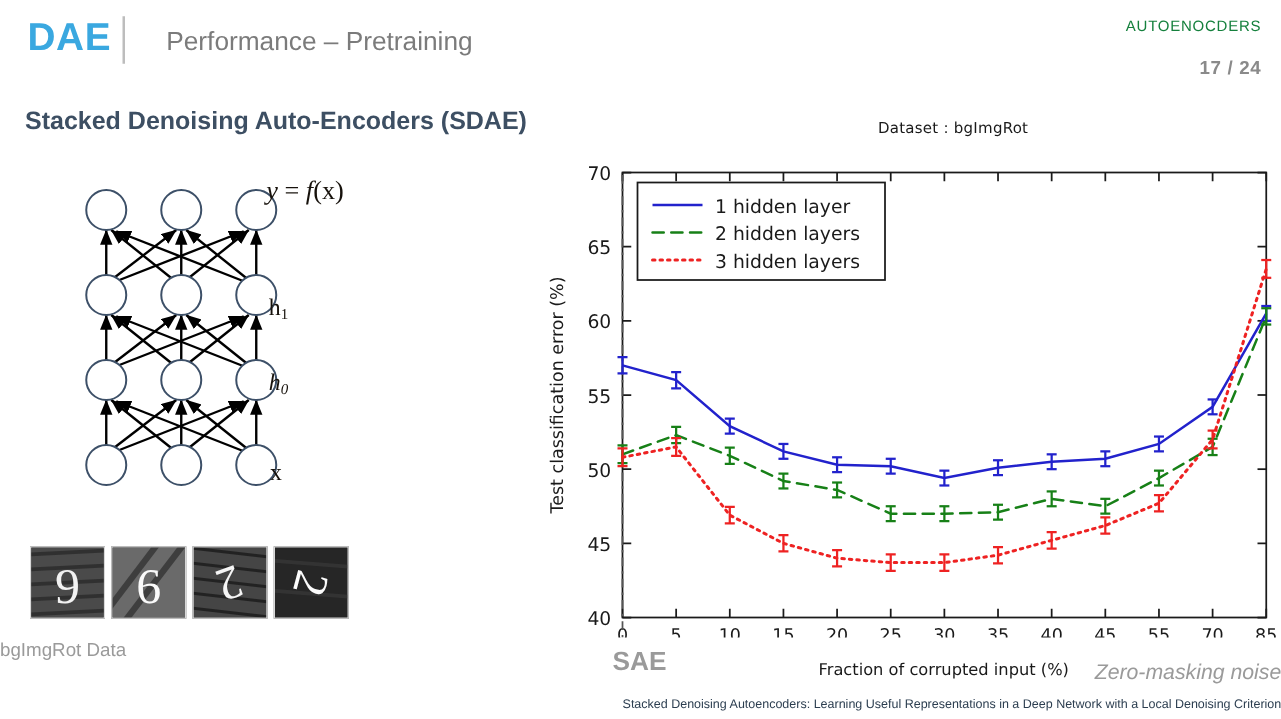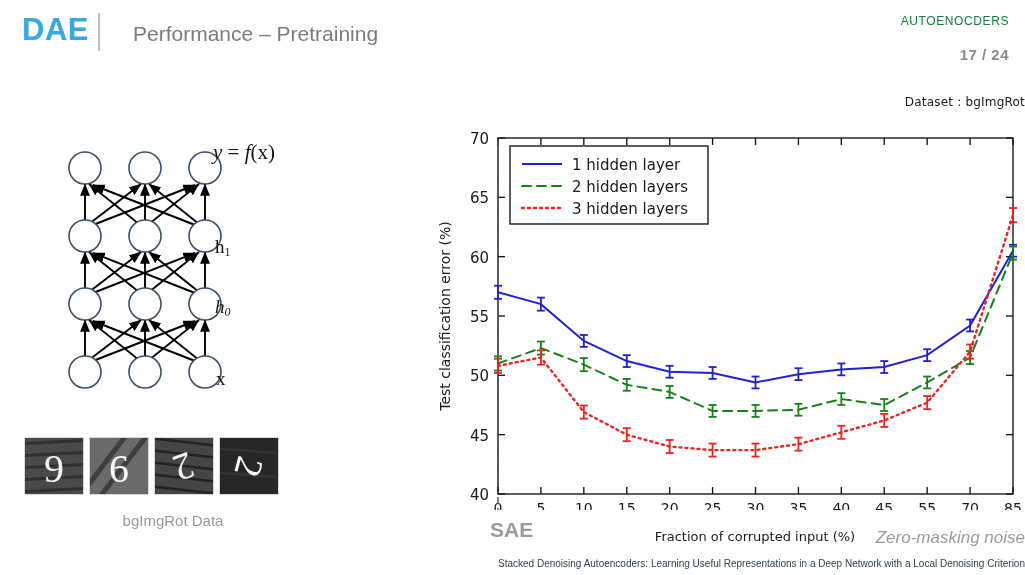--- a/index.html
+++ b/index.html
@@ -52,30 +52,30 @@
   .lbl-h1{left:215px;top:236px;font-size:19px;}
   .lbl-h0{left:215px;top:296px;font-size:19px;font-style:italic;}
   .lbl-x{left:216px;top:368px;font-size:19px;}
   .sub{font-size:12px;vertical-align:-3px;}
 
   
   .thumbs{position:absolute;left:24px;top:437px;display:flex;gap:5px;}
   .thumb{width:58px;height:56px;border:1px solid #d8d8d8;position:relative;overflow:hidden;background:#3a3a3a;}
   .thumb svg{position:absolute;inset:0;}
   .cap{
-    position:absolute;left:0;width:290px;text-align:center;
-    color:#9a9a9a;font-size:15px;margin-left:28px;
+    position:absolute;left:0;width:290px;text-align:left;
+    color:#9a9a9a;font-size:15px;
   }
   .cap1{top:512px;}
   .cap2{top:533px;}
 
   
   .chart-wrap{position:absolute;left:430px;top:90px;width:595px;height:470px;}
   .chart-title{
-    position:absolute;left:0;top:5px;width:595px;text-align:right;
+    position:absolute;left:0;top:5px;width:595px;text-align:center;
     font-size:12px;color:#1a1a1a;font-family:"DejaVu Sans",sans-serif;
     letter-spacing:.2px;padding-left:70px;box-sizing:border-box;
   }
   .chart-svg{position:absolute;left:0;top:0;}
   .xaxis-label{
     position:absolute;top:439px;left:0;width:595px;text-align:center;
     font-size:13px;color:#1a1a1a;font-family:"DejaVu Sans",sans-serif;
     padding-left:55px;box-sizing:border-box;
   }
   .sae-label{
@@ -97,20 +97,21 @@
 <body>
 
 <div class="slide">
 
   <div class="hdr-logo">DAE</div>
   <div class="hdr-divider"></div>
   <div class="hdr-subtitle">Performance – Pretraining</div>
   <div class="hdr-section">AUTOENOCDERS</div>
   <div class="hdr-pagenum">17 / 24</div>
 
+  <div class="slide-title">Stacked Denoising Auto-Encoders (SDAE)</div>
 
   <div class="net">
     <svg width="310" height="265" viewBox="0 0 310 265">
       <defs>
         <marker id="ah" markerWidth="7" markerHeight="7" refX="6.2" refY="2.6" orient="auto">
           <path d="M0,0 L6.4,2.6 L0,5.2 z" fill="#000"></path>
         </marker>
       </defs>
       <g stroke="#000" stroke-width="1.9" marker-end="url(#ah)" fill="none">
 

